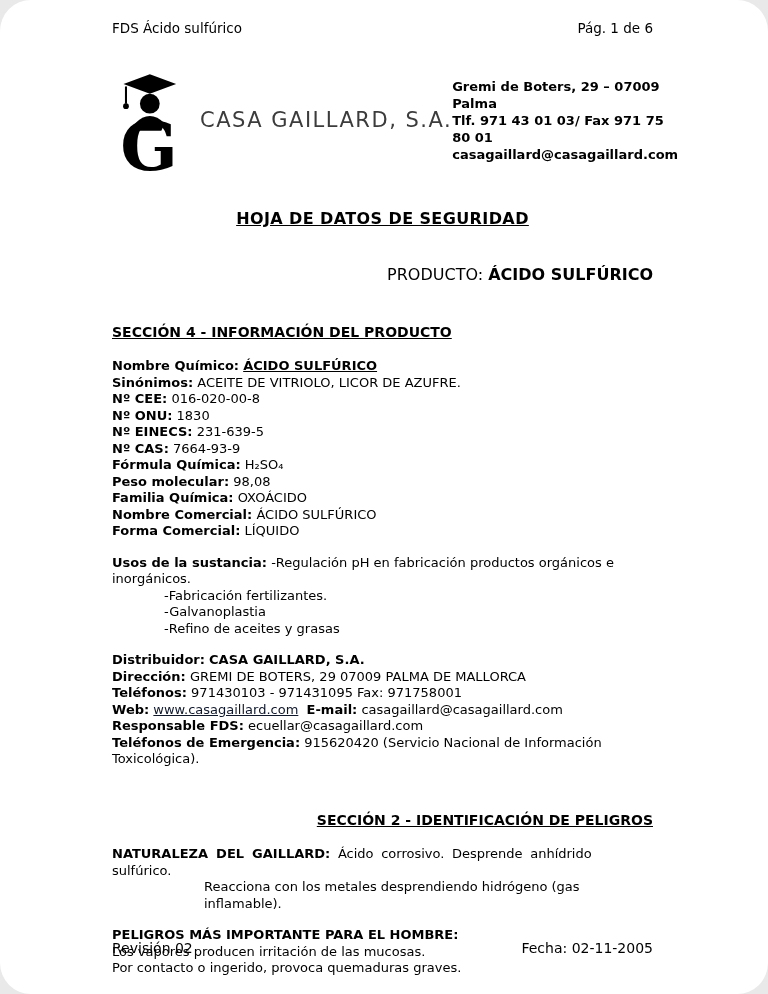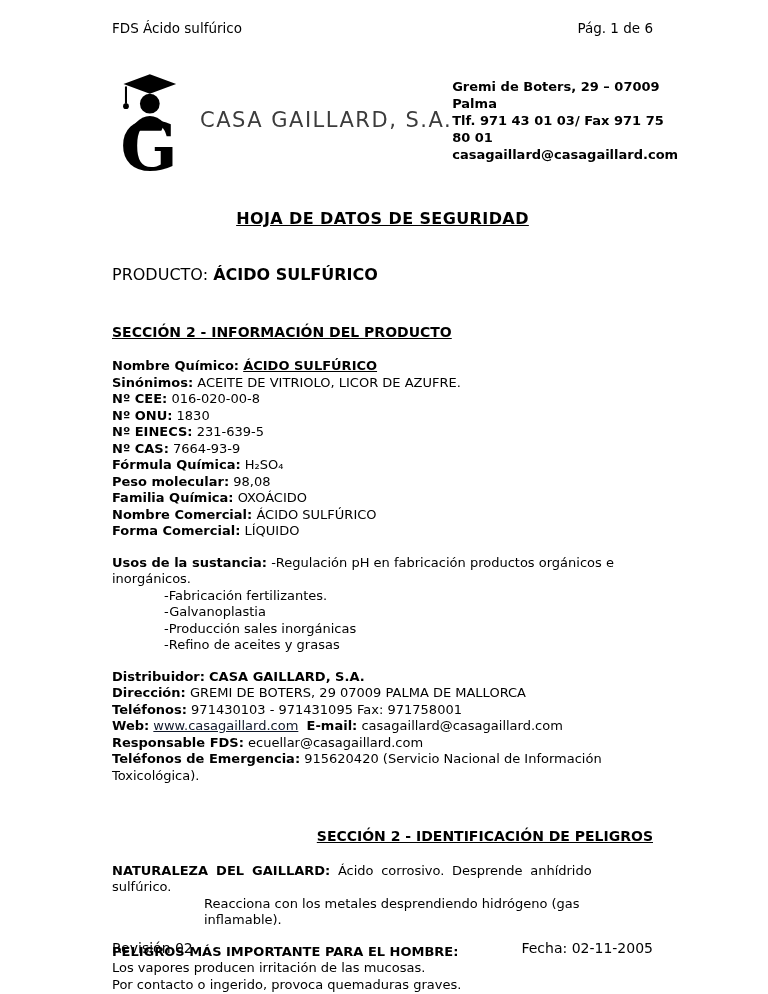--- a/index.html
+++ b/index.html
@@ -1,31 +1,31 @@
 <!DOCTYPE html>
 <html><head>
 <meta charset="utf-8">
 <style>
   html,body{margin:0;padding:0;background:#e9e9e9;}
   .page{
     width:768px;height:994px;background:#ffffff;margin:0 auto;
     font-family:"DejaVu Sans","Liberation Sans",sans-serif;
     font-size:13px;color:#000;position:relative;box-sizing:border-box;
-    padding:20px 115px 0 112px;line-height:16.5px;
+    padding:20px 115px 0 112px;line-height:16.5px;border-radius:31px;
   }
   .doc-header{display:flex;justify-content:space-between;font-size:13.5px;}
   .logo-row{display:flex;align-items:center;margin-top:24px;height:120px;}
   .logo-mark{width:74px;height:114px;flex:0 0 auto;}
   .company-name{
     font-size:21px;color:#3c3c3c;letter-spacing:1.5px;margin-left:14px;
     white-space:nowrap;
   }
   .contact{margin-left:auto;font-weight:bold;font-size:13px;line-height:17px;text-align:left;}
   .main-title{text-align:center;margin-top:30px;font-size:16px;font-weight:bold;text-decoration:underline;letter-spacing:0.4px;}
-  .product-line{text-align:left;margin-top:40px;font-size:16px;}
+  .product-line{text-align:right;margin-top:40px;font-size:16px;}
   .product-line .pname{font-weight:bold;}
   .sec-heading{margin-top:40px;font-size:14px;font-weight:bold;text-decoration:underline;}
   .block{margin-top:18px;}
   .line{min-height:16.5px;}
   .bold{font-weight:bold;}
   .uline{text-decoration:underline;}
   .usos-items{margin-left:52px;}
   .link{color:#0f172a;text-decoration:underline;cursor:pointer;}
   .stretch{word-spacing:3.5px;}
   .indent2{padding-left:92px;}
@@ -62,42 +62,41 @@
       <div>Gremi de Boters, 29 – 07009 Palma</div>
       <div>Tlf. 971 43 01 03/ Fax 971 75 80 01</div>
       <div>casagaillard@casagaillard.com</div>
     </div>
   </div>
 
   <div class="main-title">HOJA DE DATOS DE SEGURIDAD</div>
 
   <div class="product-line"><span>PRODUCTO: </span><span class="pname">ÁCIDO SULFÚRICO</span></div>
 
-  <div class="sec-heading">SECCIÓN 2 - INFORMACIÓN DEL PRODUCTO</div>
+  <div class="sec-heading">SECCIÓN 4 - INFORMACIÓN DEL PRODUCTO</div>
 
   <div class="block">
     <div class="line"><b>Nombre Químico:</b> <span class="bold uline">ÁCIDO SULFÚRICO</span></div>
     <div class="line"><b>Sinónimos:</b> <span>ACEITE DE VITRIOLO, LICOR DE AZUFRE.</span></div>
     <div class="line"><b>Nº CEE:</b> <span>016-020-00-8</span></div>
     <div class="line"><b>Nº ONU:</b> <span>1830</span></div>
     <div class="line"><b>Nº EINECS:</b> <span>231-639-5</span></div>
     <div class="line"><b>Nº CAS:</b> <span>7664-93-9</span></div>
     <div class="line"><b>Fórmula Química:</b> <span>H₂SO₄</span></div>
     <div class="line"><b>Peso molecular:</b> <span>98,08</span></div>
     <div class="line"><b>Familia Química:</b> <span>OXOÁCIDO</span></div>
     <div class="line"><b>Nombre Comercial:</b> <span>ÁCIDO SULFÚRICO</span></div>
     <div class="line"><b>Forma Comercial:</b> <span>LÍQUIDO</span></div>
   </div>
 
   <div class="block mt15">
     <div class="line"><b>Usos de la sustancia:</b> <span>-Regulación pH en fabricación productos orgánicos e inorgánicos.</span></div>
     <div class="usos-items">
       <div class="line">-Fabricación fertilizantes.</div>
       <div class="line">-Galvanoplastia</div>
-      <div class="line">-Producción sales inorgánicas</div>
       <div class="line">-Refino de aceites y grasas</div>
     </div>
   </div>
 
   <div class="block mt15">
     <div class="line"><b>Distribuidor:</b> <b>CASA GAILLARD, S.A.</b></div>
     <div class="line"><b>Dirección:</b> <span>GREMI DE BOTERS, 29 07009 PALMA DE MALLORCA</span></div>
     <div class="line"><b>Teléfonos:</b> <span>971430103 - 971431095  Fax: 971758001</span></div>
     <div class="line"><b>Web:</b> <a class="link">www.casagaillard.com</a>&nbsp; <b>E-mail:</b> <span>casagaillard@casagaillard.com</span></div>
     <div class="line"><b>Responsable FDS:</b> <span>ecuellar@casagaillard.com</span></div>

